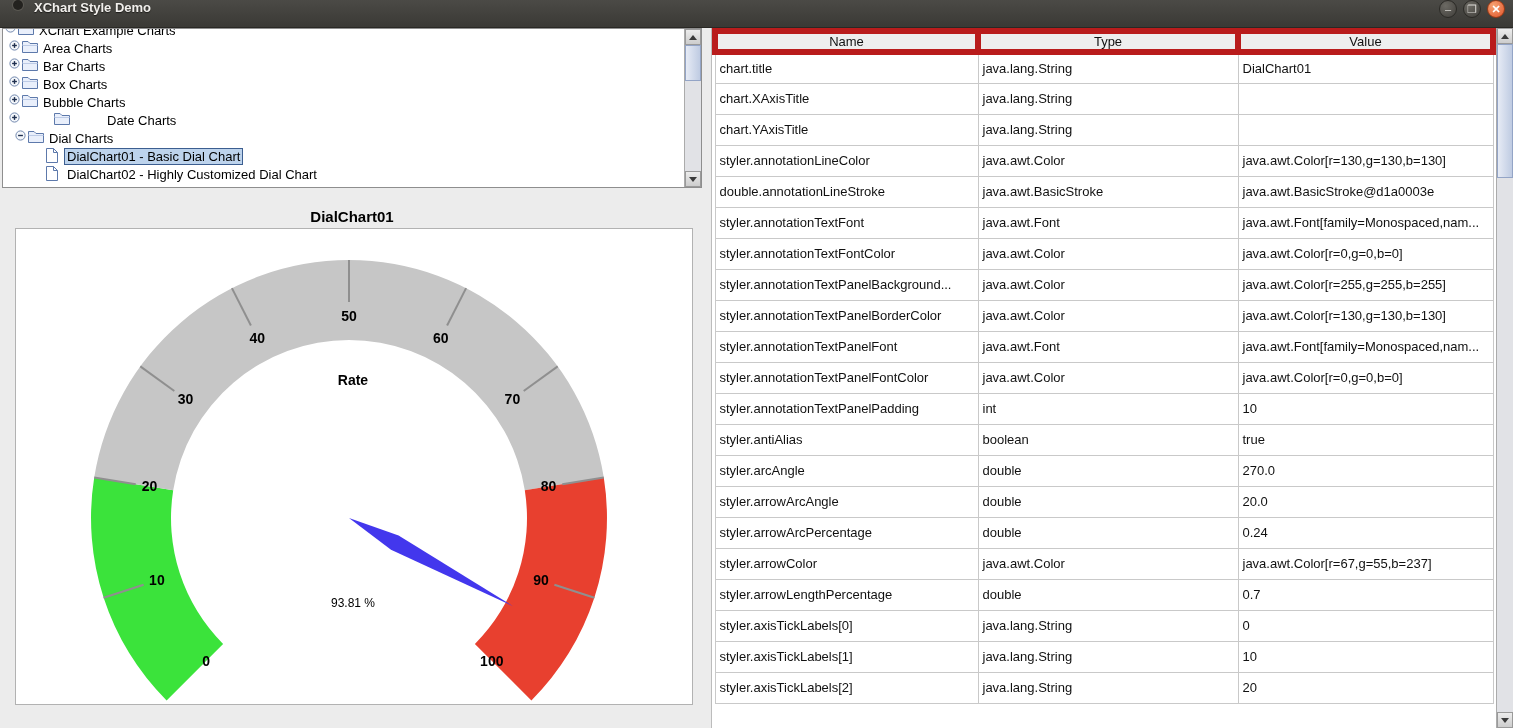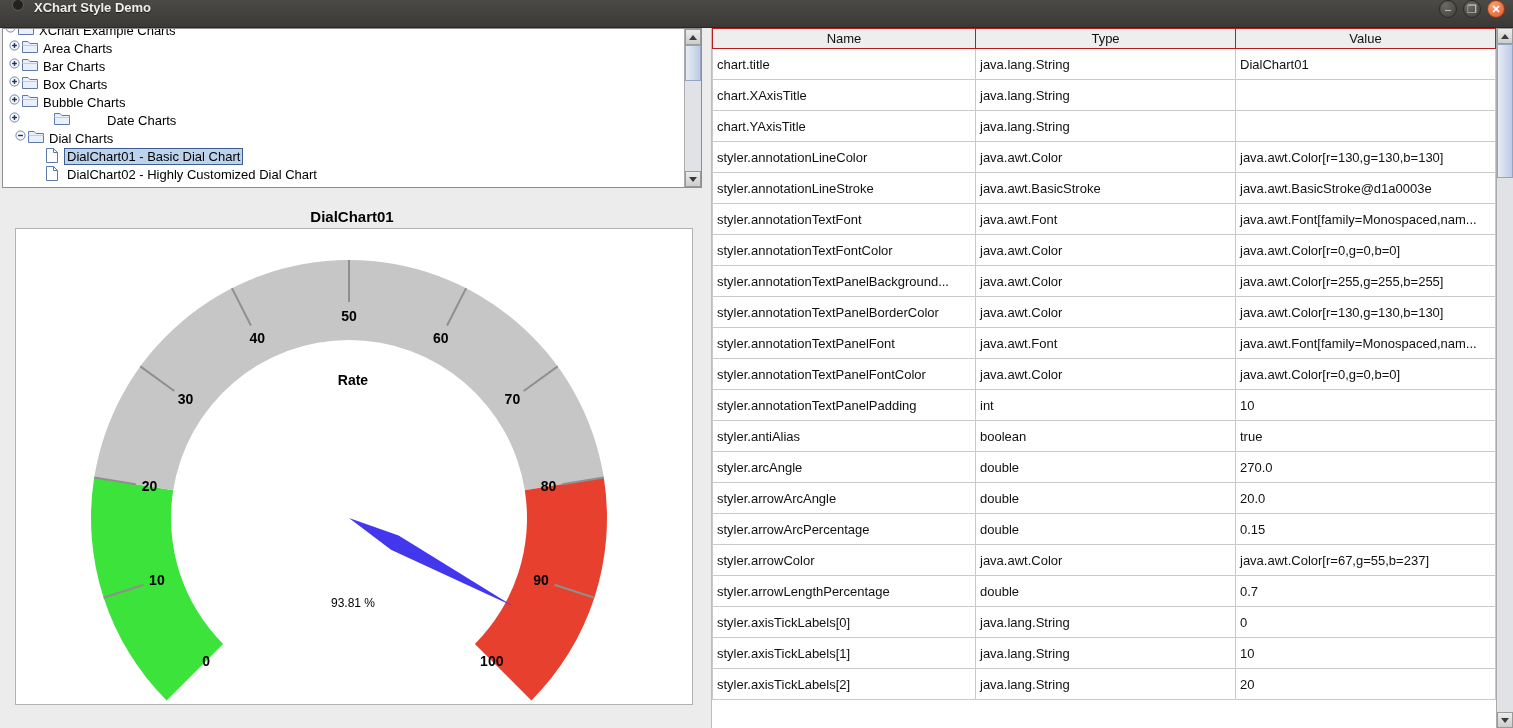--- a/index.html
+++ b/index.html
@@ -41,21 +41,21 @@
   
   .chart-panel { flex:1; position:relative; background:#ececec; margin-left:2px; min-height:0; }
   .chart-title { text-align:center; font-weight:bold; font-size:15px; color:#000; padding-top:9px; }
   .plot-area { position:absolute; left:13px; top:29px; width:678px; height:477px;
                background:#fff; border:1px solid #b2b2b2; }
   .plot-area svg { display:block; width:100%; height:100%; }
 
   
   .table-wrap { flex:1; background:#fff; overflow:hidden; border-left:1px solid #bcbcbc; }
   table { width:100%; border-collapse:collapse; table-layout:fixed; }
-  th { height:20px; background:#eeeeee; border:1px solid #b91c1c; font-weight:normal; font-size:13px;
+  th { height:20px; background:#eeeeee; border:6px solid #b91c1c; font-weight:normal; font-size:13px;
        text-align:center; padding:0; color:#111; }
   td { height:31px; border:1px solid #c9c9c9; font-size:13px; padding:0 4px; color:#111;
        white-space:nowrap; overflow:hidden; background:#fff; }
 
   
   .vscroll { width:17px; flex:0 0 17px; background:#e4e4e8; border-left:1px solid #ababab; display:flex; flex-direction:column; }
   .sb-btn { flex:0 0 16px; height:16px; background:linear-gradient(#ececec,#cdcdcd); border:1px solid #9a9a9a;
             display:flex; align-items:center; justify-content:center; }
   .sb-track { flex:1; position:relative; background:#e1e2e6; }
   .sb-thumb { position:absolute; left:0; width:100%; background:linear-gradient(90deg,#e6ebf5,#bfcbe2);
@@ -298,21 +298,21 @@
                 <td>chart.YAxisTitle</td>
                 <td>java.lang.String</td>
                 <td></td>
               </tr>
               <tr>
                 <td>styler.annotationLineColor</td>
                 <td>java.awt.Color</td>
                 <td>java.awt.Color[r=130,g=130,b=130]</td>
               </tr>
               <tr>
-                <td>styler.annotationLineStroke</td>
+                <td>double.annotationLineStroke</td>
                 <td>java.awt.BasicStroke</td>
                 <td>java.awt.BasicStroke@d1a0003e</td>
               </tr>
               <tr>
                 <td>styler.annotationTextFont</td>
                 <td>java.awt.Font</td>
                 <td>java.awt.Font[family=Monospaced,nam...</td>
               </tr>
               <tr>
                 <td>styler.annotationTextFontColor</td>
@@ -355,21 +355,21 @@
                 <td>270.0</td>
               </tr>
               <tr>
                 <td>styler.arrowArcAngle</td>
                 <td>double</td>
                 <td>20.0</td>
               </tr>
               <tr>
                 <td>styler.arrowArcPercentage</td>
                 <td>double</td>
-                <td>0.15</td>
+                <td>0.24</td>
               </tr>
               <tr>
                 <td>styler.arrowColor</td>
                 <td>java.awt.Color</td>
                 <td>java.awt.Color[r=67,g=55,b=237]</td>
               </tr>
               <tr>
                 <td>styler.arrowLengthPercentage</td>
                 <td>double</td>
                 <td>0.7</td>

